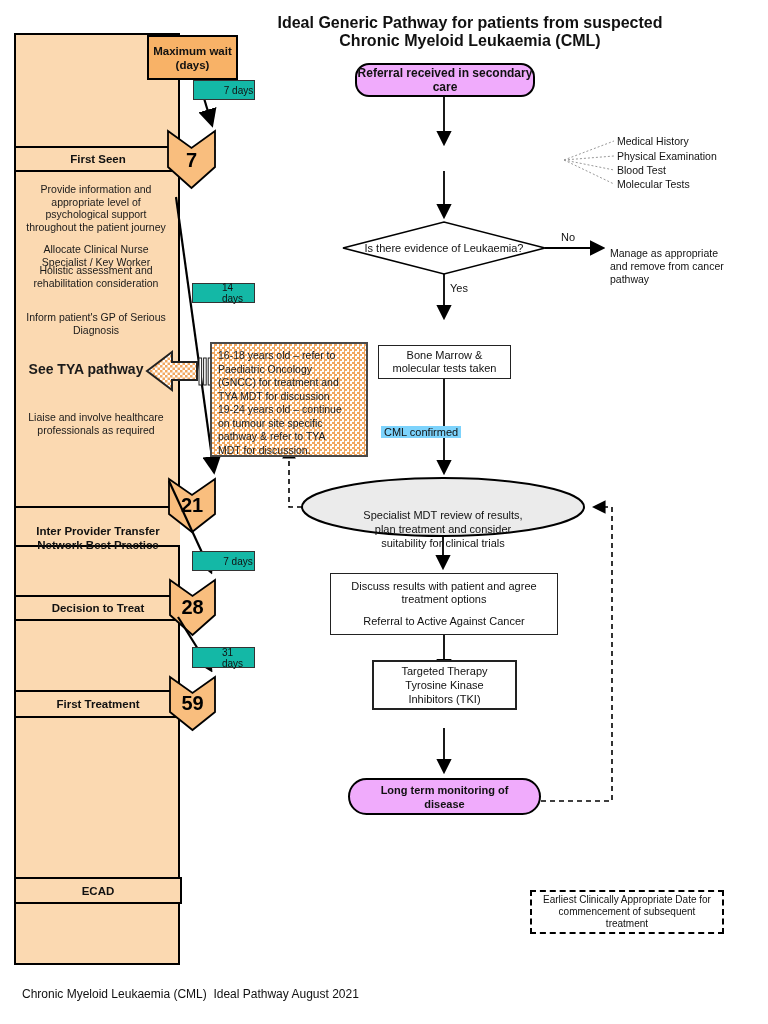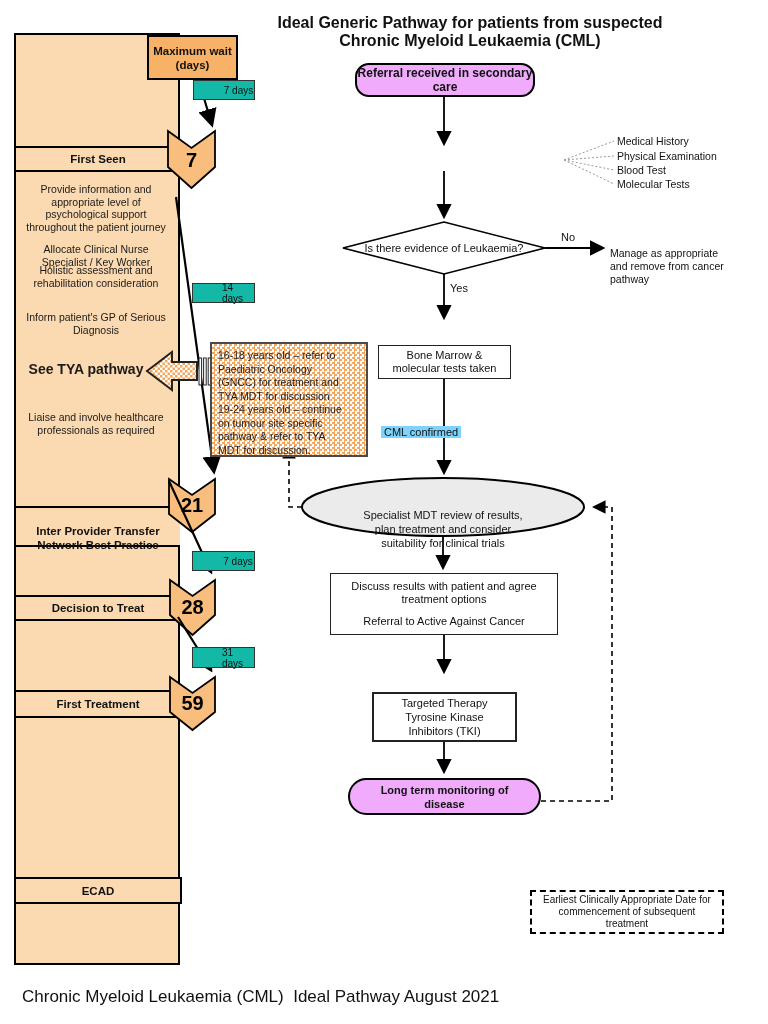--- a/index.html
+++ b/index.html
@@ -23,21 +23,21 @@
   .pill-orange{background:#f0abfc;border:2px solid #000;font-weight:bold;z-index:4;box-sizing:border-box;}
   .label{font-size:11px;z-index:5;}
   .small{font-size:10.5px;}
   .tya{left:210px;top:320px;width:158px;height:115px;border:2px solid #4a4a4a;z-index:4;
        background-image:repeating-conic-gradient(#F2A860 0% 25%, #ffffff 0% 50%);background-size:5px 5px;
        font-size:10.5px;line-height:13.5px;color:#222;padding:5px 6px;box-sizing:border-box;}
   .dashedbox{left:530px;top:868px;width:190px;height:40px;border:2px dashed #000;z-index:4;
              font-size:10px;line-height:12px;}
   svg.overlay{position:absolute;left:0;top:0;z-index:3;}
   .title{left:240px;top:14px;width:460px;text-align:center;font-weight:bold;font-size:16px;line-height:18px;z-index:5;}
-  .footer{left:22px;top:987px;font-size:17px;white-space:pre;z-index:5;text-align:center;}
+  .footer{left:22px;top:987px;font-size:12px;white-space:pre;z-index:5;text-align:center;}
 </style>
 </head>
 <body>
 
 <div class="canvas">
 
   <div class="abs side-col"></div>
 
   <div class="abs band ctr" style="top:146px;height:22px;">
     <span>First Seen</span>
@@ -163,21 +163,21 @@
 
   <div class="abs label ctr pre" style="left:320px;top:485px;width:246px;height:44px;line-height:14px;z-index:5;">Specialist MDT review of results,
 plan treatment and consider
 suitability for clinical trials</div>
 
   <div class="abs fbox" style="left:330px;top:573px;width:228px;height:62px;display:flex;flex-direction:column;justify-content:space-between;padding:6px 8px;text-align:center;">
     <div>Discuss results with patient and agree treatment options</div>
     <div>Referral to Active Against Cancer</div>
   </div>
 
-  <div class="abs fbox ctr pre" style="left:372px;top:670px;width:145px;height:50px;border-width:2px;line-height:14px;">Targeted Therapy
+  <div class="abs fbox ctr pre" style="left:372px;top:638px;width:145px;height:50px;border-width:2px;line-height:14px;">Targeted Therapy
 Tyrosine Kinase
 Inhibitors (TKI)</div>
 
   <div class="abs pill-orange ctr" style="left:348px;top:778px;width:193px;height:37px;border-radius:24px;font-size:11px;line-height:14px;padding:0 28px;">Long term monitoring of disease</div>
 
   <div class="abs tya pre">16-18 years old – refer to
 Paediatric Oncology
 (GNCC) for treatment and
 TYA MDT for discussion
 19-24 years old – continue

